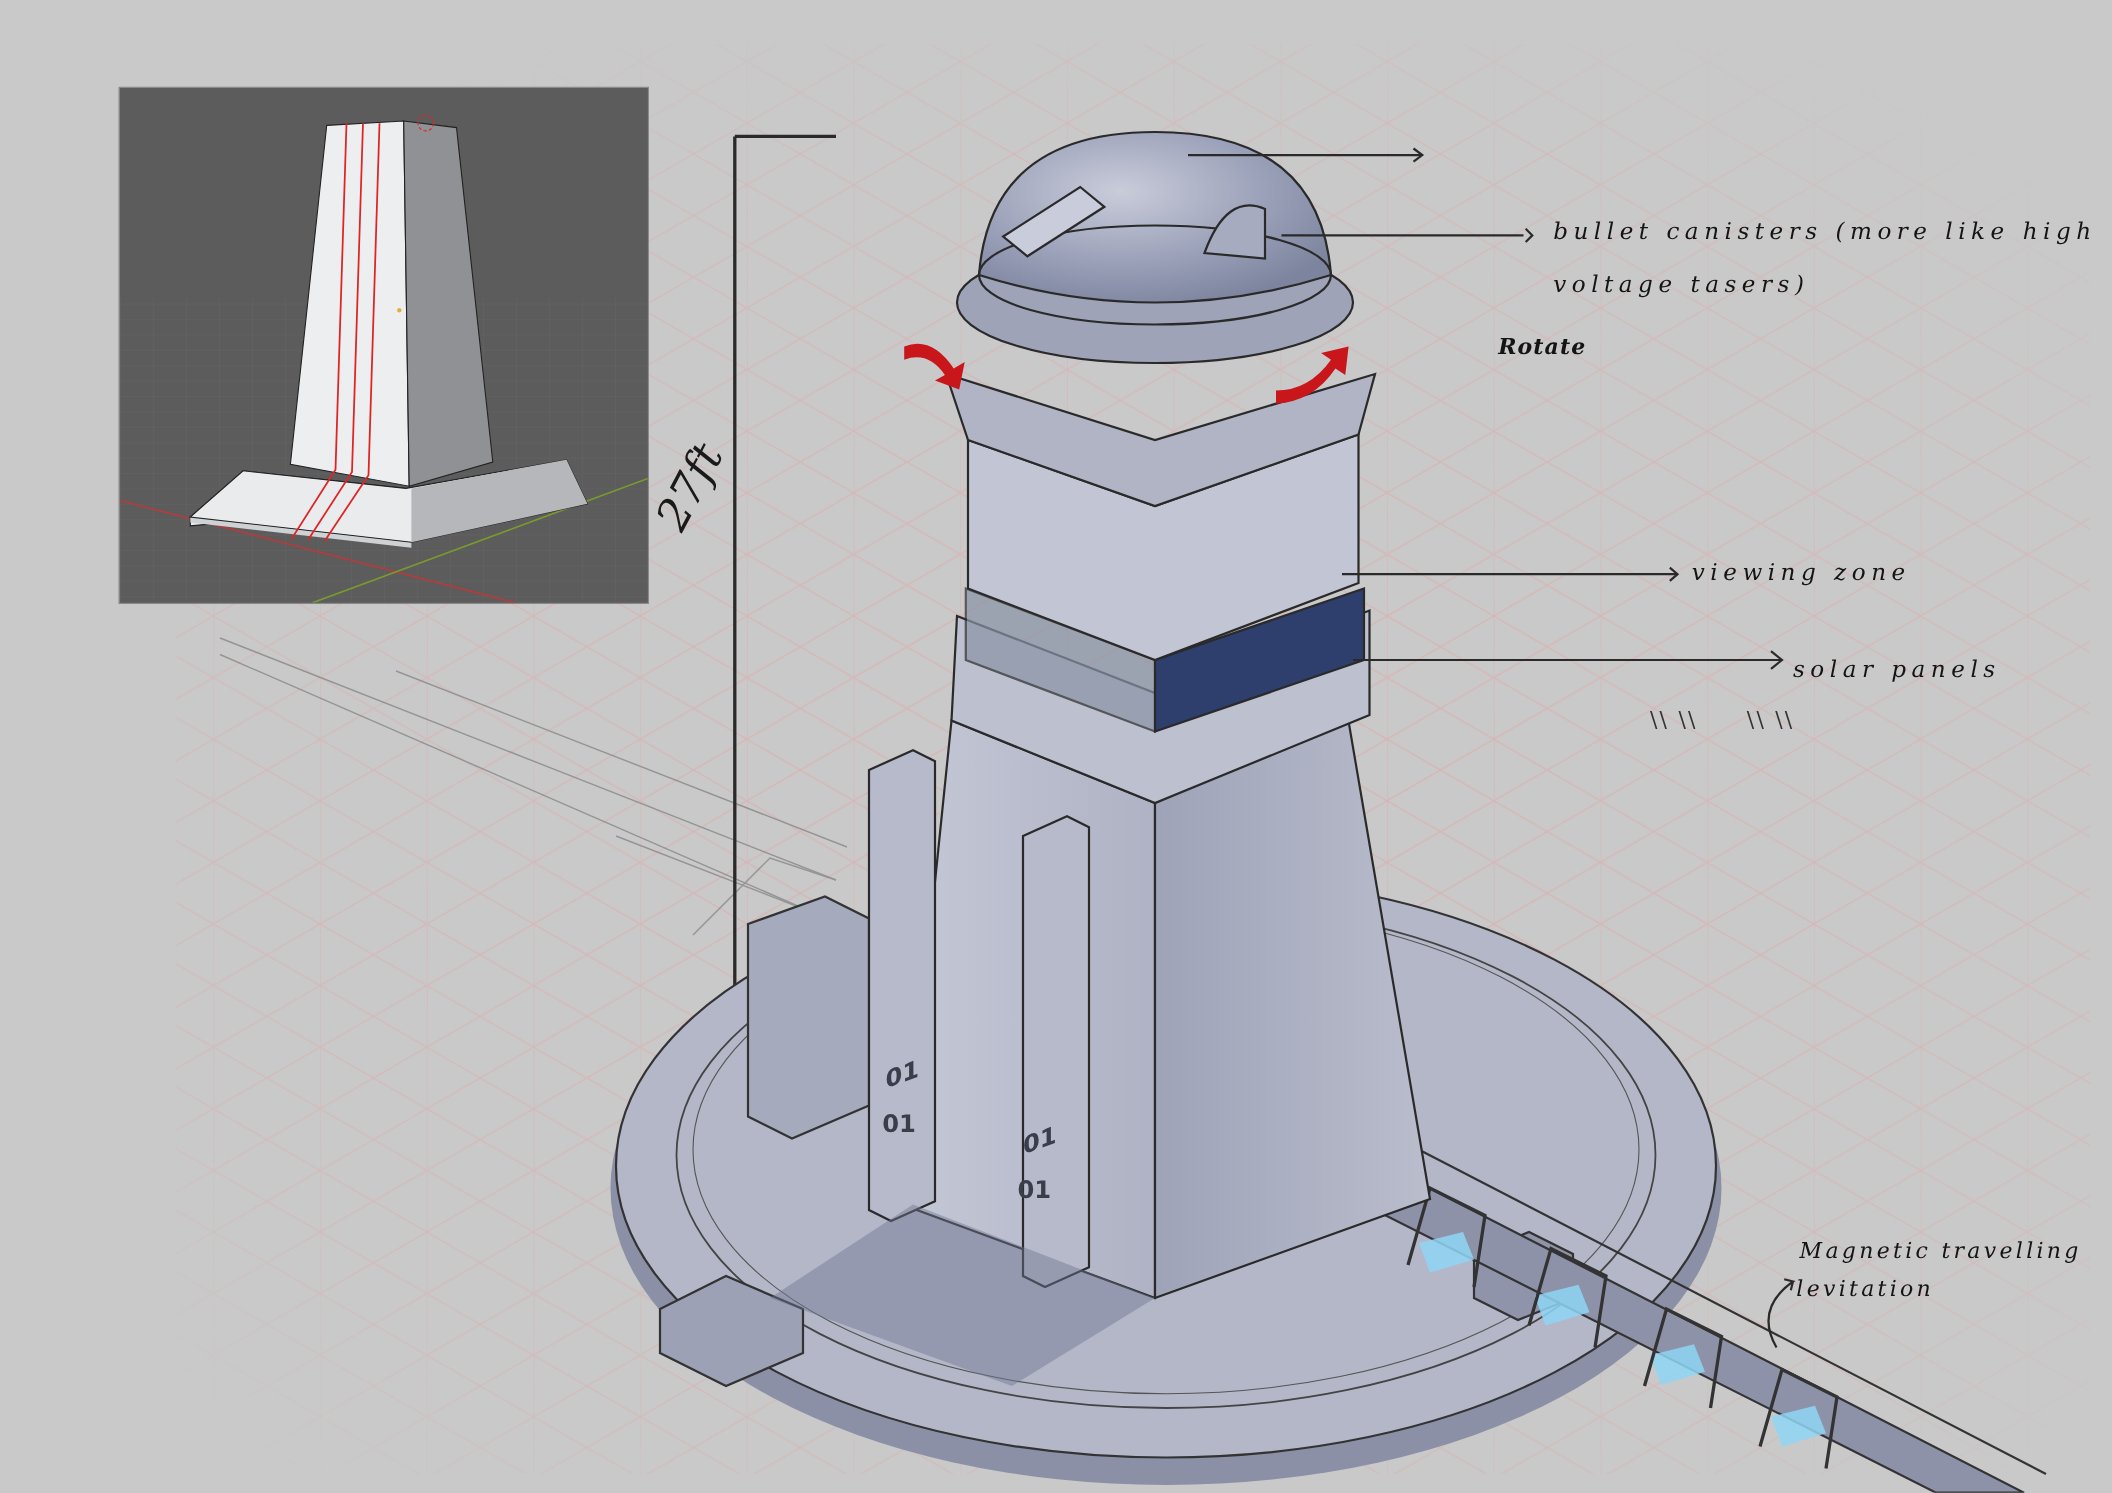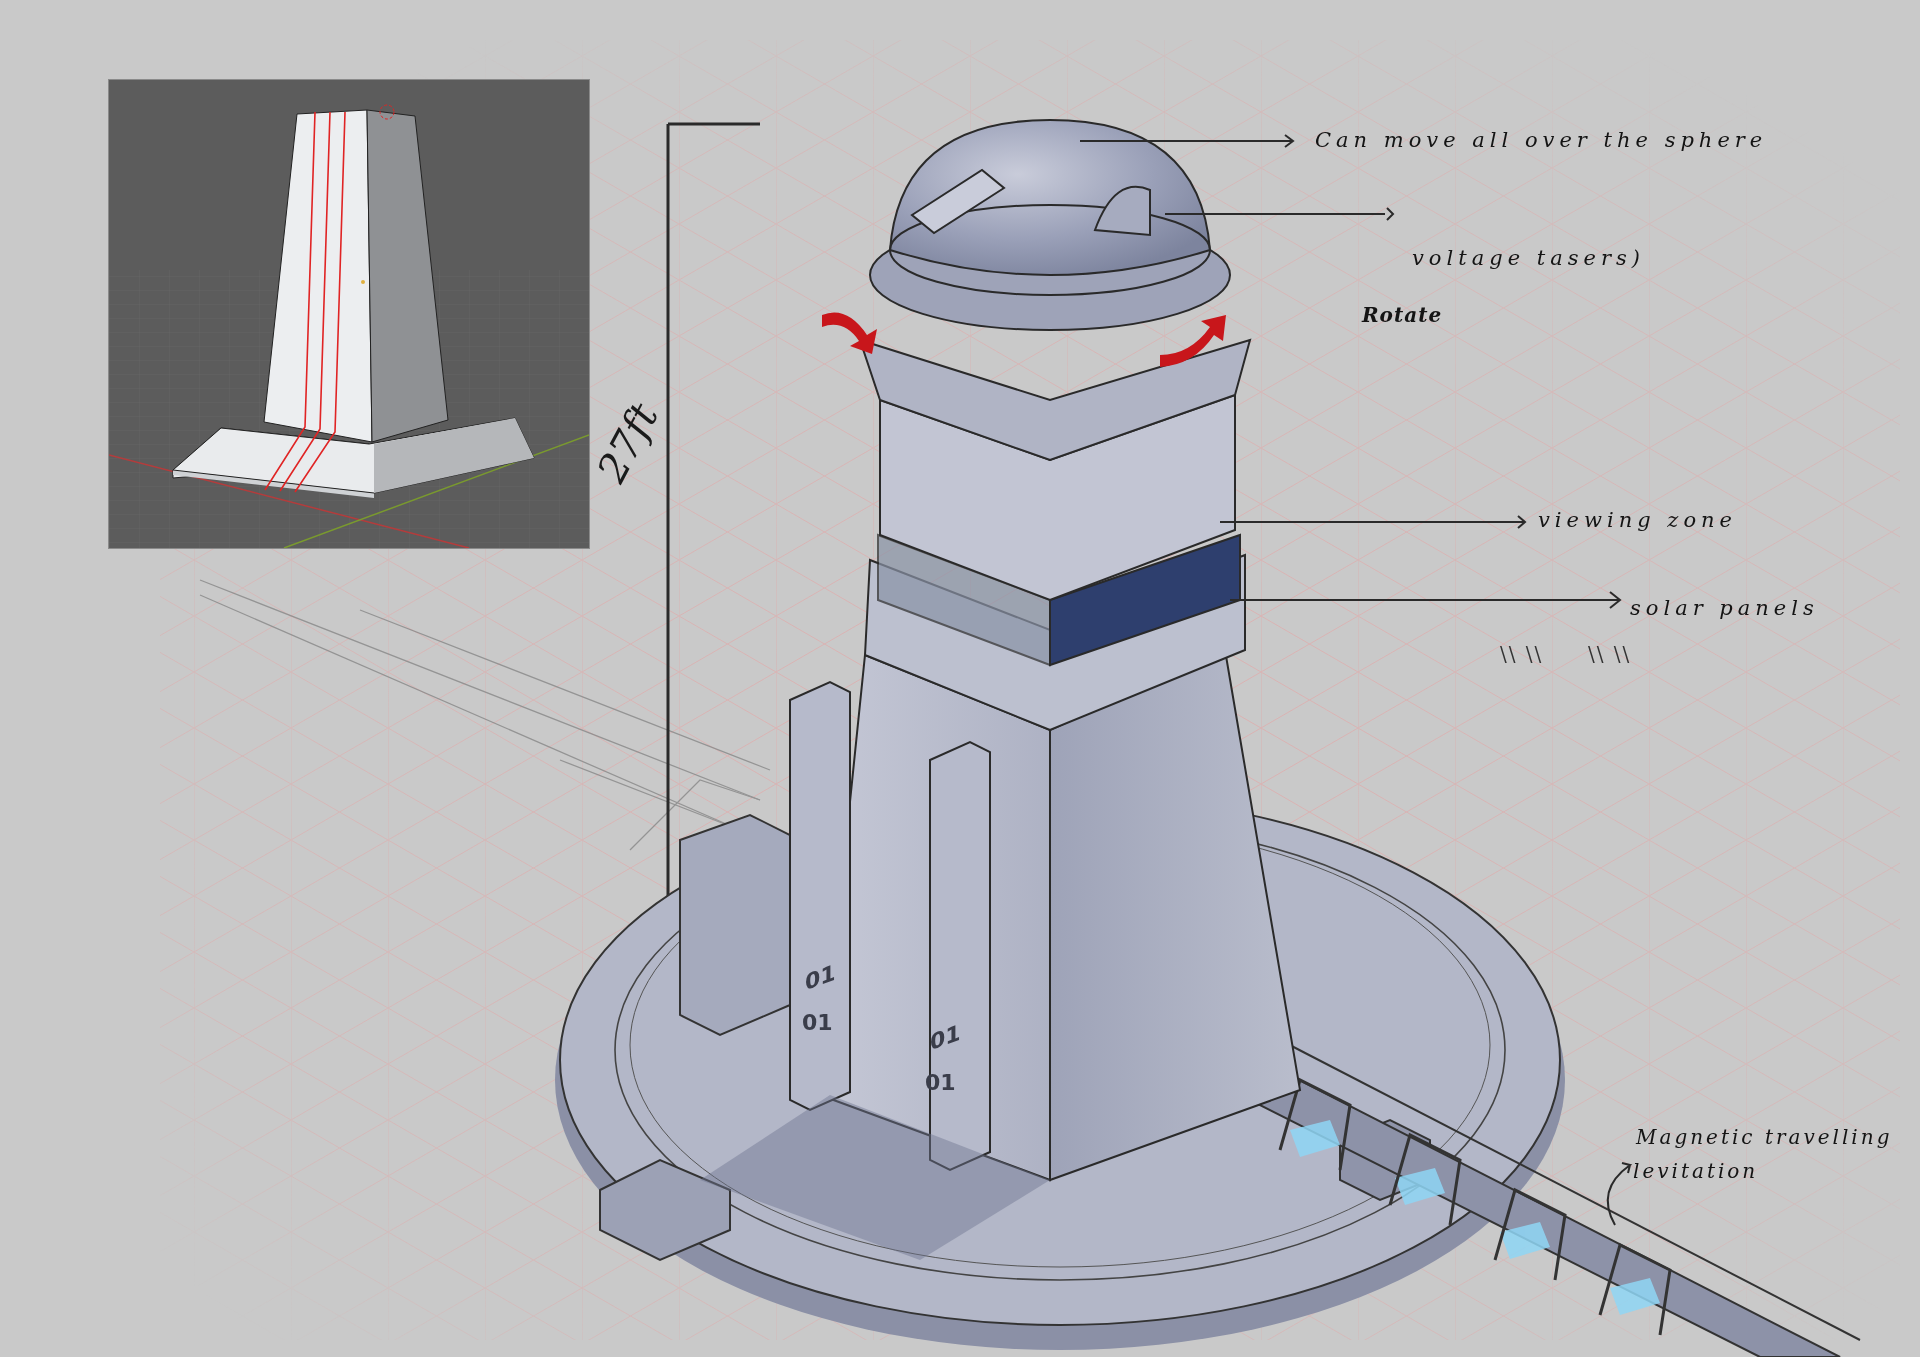--- a/index.html
+++ b/index.html
@@ -179,21 +179,21 @@
         <path d="M221 32 L211 349 L171 411"></path>
         <path d="M236 32 L226 352 L186 412"></path>
       </g>
       <circle cx="278" cy="32" r="7" fill="none" stroke="#e02424" stroke-dasharray="3 2"></circle>
       <circle cx="254" cy="202" r="2" fill="#e0b040"></circle>
     </svg>
   </div>
 
   <div class="dim-label">27ft</div>
 
-  <div class="note" style="left:1315px; top:126px;">Can move all over the sphere</div>
+  <div class="note" style="left:1412px; top:196px;">bullet canisters (more like high</div>
   <div class="note" style="left:1412px; top:244px;">voltage tasers)</div>
   <div class="note small" style="left:1362px; top:302px; letter-spacing:1px;font-weight:bold;">Rotate</div>
   <div class="note" style="left:1538px; top:506px;">viewing zone</div>
   <div class="note" style="left:1630px; top:552px;margin-top:42px;">solar panels</div>
   <div class="hatch" style="left:1500px; top:642px;">\\ \\</div>
   <div class="hatch" style="left:1588px; top:642px;">\\ \\</div>
   <div class="note" style="left:1636px; top:1124px; font-size:20px; letter-spacing:3px;">Magnetic travelling</div>
   <div class="note" style="left:1633px; top:1158px; font-size:20px; letter-spacing:3px;">levitation</div>
 
   <div style="position:absolute; left:805px; top:965px; font-weight:bold; font-size:22px; color:#3a3d4a; transform:skewY(-20deg);">01</div>

